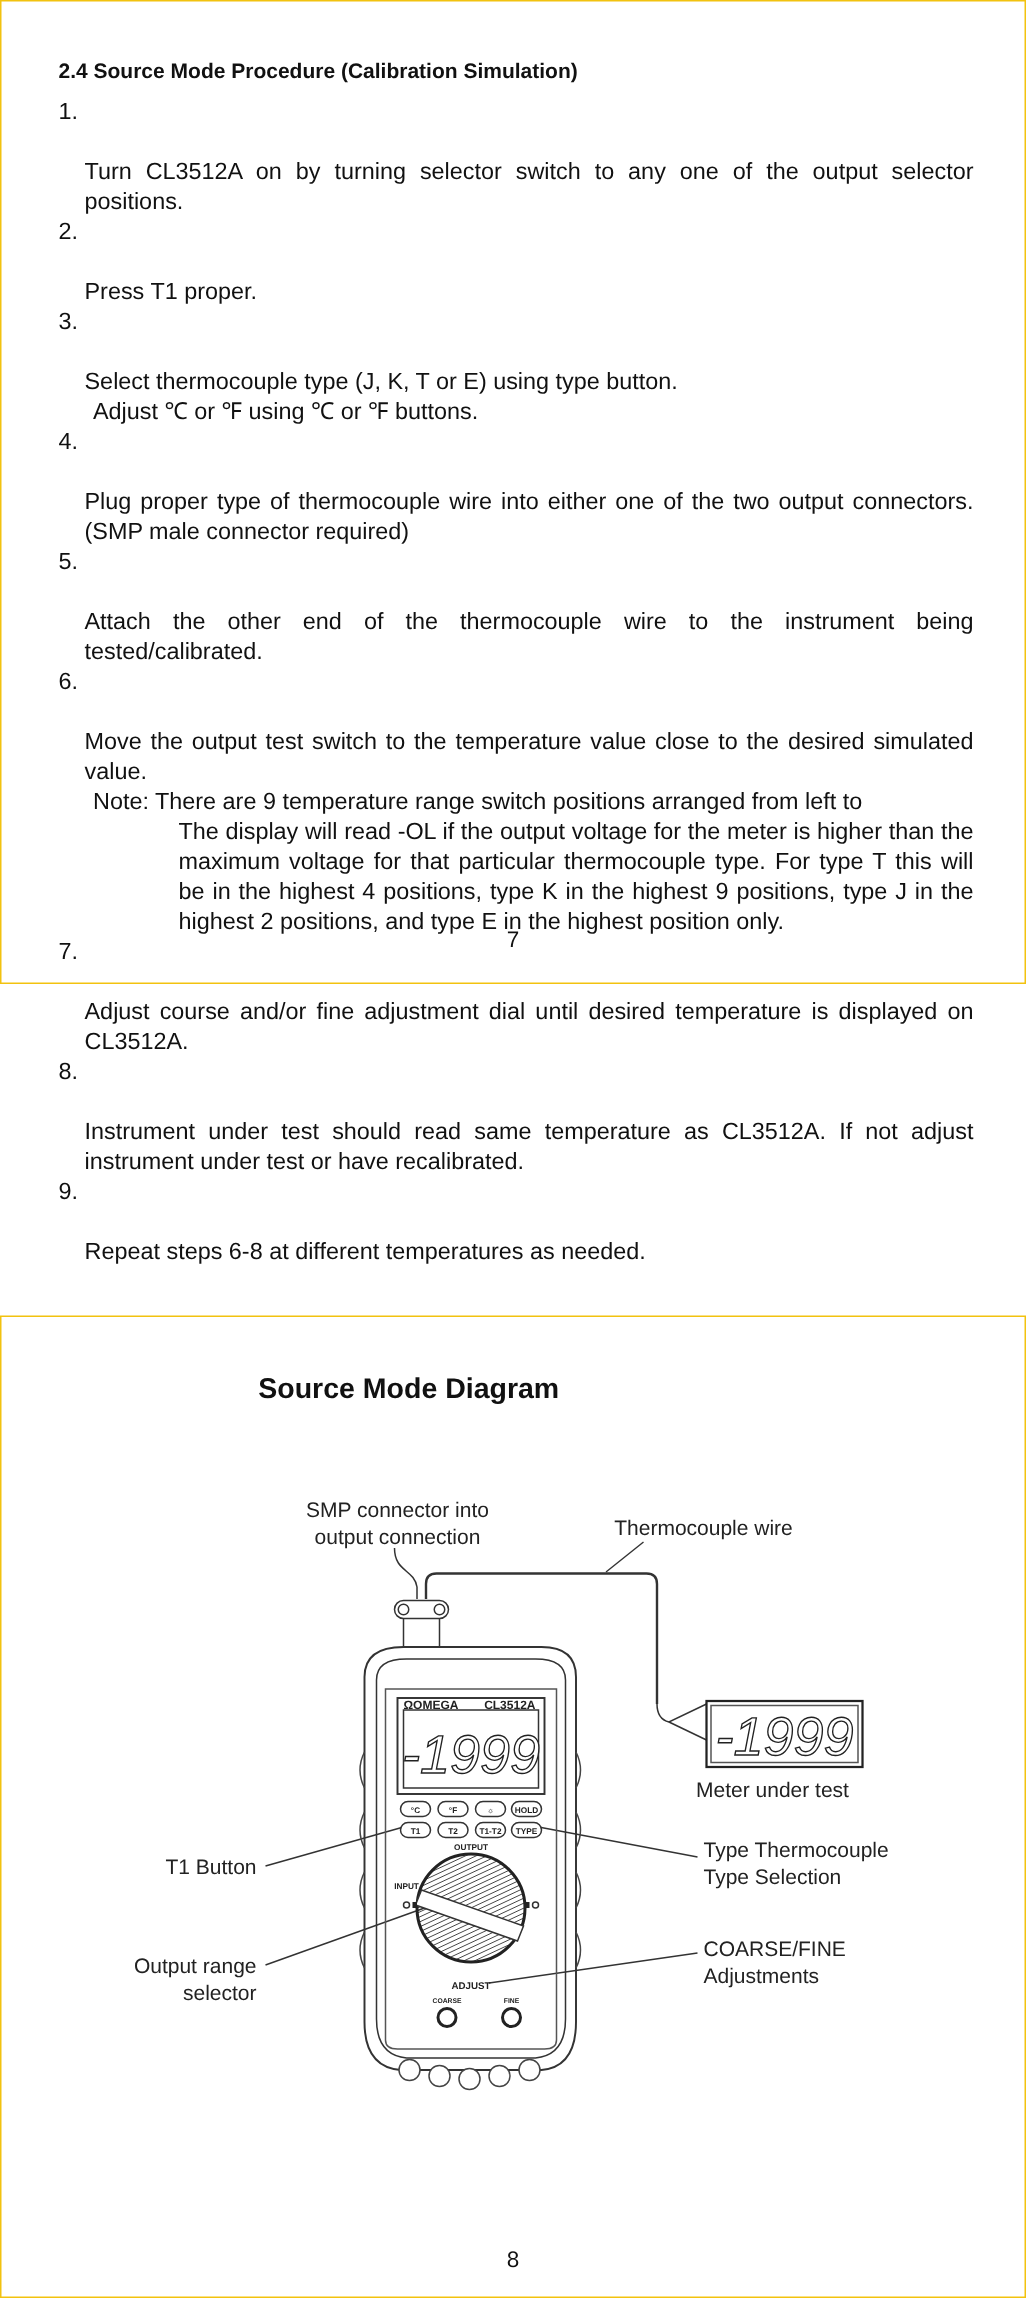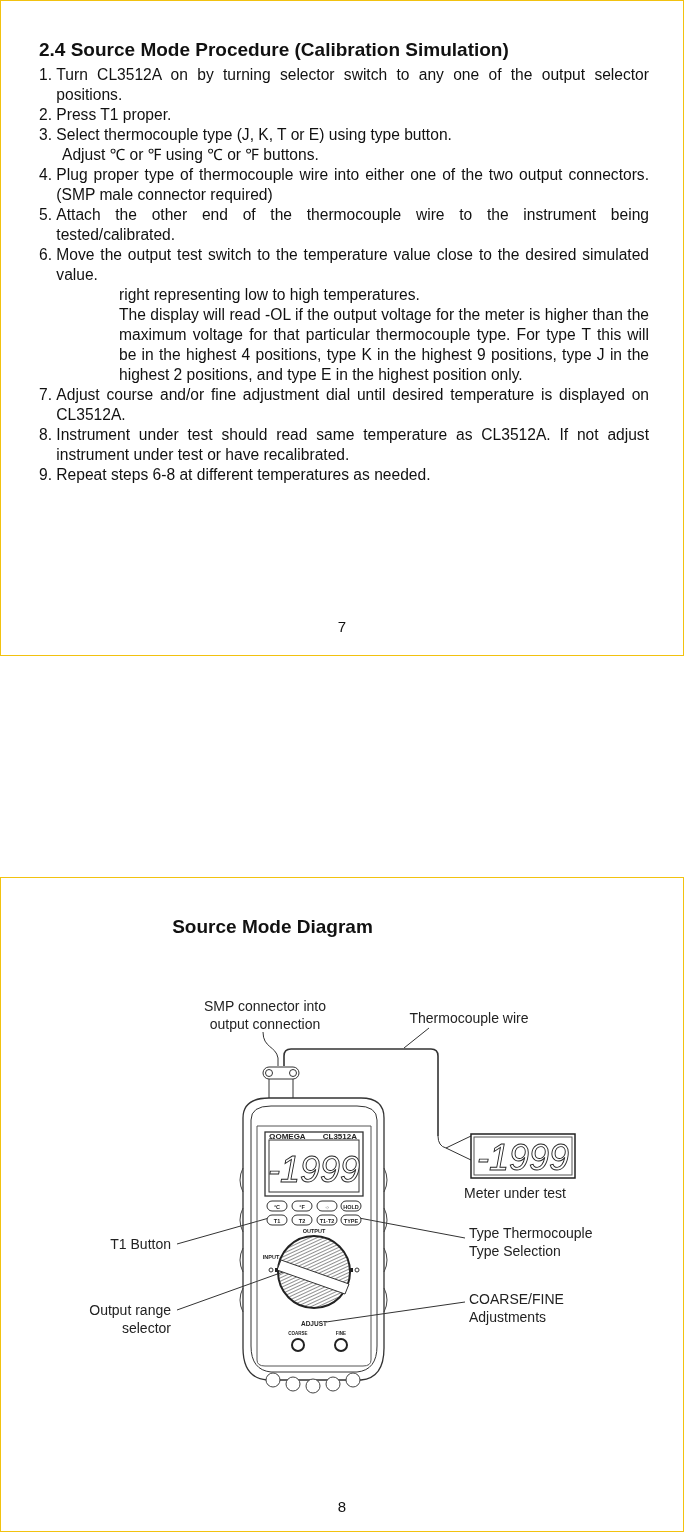--- a/index.html
+++ b/index.html
@@ -1,24 +1,24 @@
 <!DOCTYPE html>
 <html><head>
 <meta charset="utf-8">
 <style>
   html, body { margin:0; padding:0; background:#ffffff; }
   body { width:686px; height:1532px; position:relative; font-family:"Liberation Sans", sans-serif; color:#111; overflow:hidden; }
   .page { position:absolute; left:0; width:684px; border:1px solid #f2c20f; box-sizing:border-box; background:#fff; }
   #page1 { top:0; height:656px; }
   #page2 { top:877px; height:655px; }
-  .title { position:absolute; left:38px; top:38px; font-weight:bold; font-size:19px; letter-spacing:0px; }
+  .title { position:absolute; left:38px; top:38px; font-weight:bold; font-size:14px; letter-spacing:0px; }
   .list { position:absolute; left:38px; top:64px; width:610px; font-size:15.6px; line-height:20px; }
   .item { display:flex; text-align:justify; }
   .item .num { flex:0 0 auto; white-space:pre; }
-  .item .body { flex:1; }
+  .item .body { flex:1;margin-top:40px; }
   .hang { padding-left:23px; }
   .note-rest { padding-left:57px; text-align:justify; }
   .justify-all { text-align:justify; text-align-last:left; }
   .pageno { position:absolute; left:0; width:100%; text-align:center; font-size:15px; }
   .diag-title { position:absolute; left:0; width:543px; top:38px; text-align:center; font-weight:bold; font-size:19px; }
   svg text { font-family:"Liberation Sans", sans-serif; }
 </style>
 </head>
 <body>
 
@@ -43,21 +43,23 @@
         <span class="body">Plug proper type of thermocouple wire into either one of the two output connectors. (SMP male connector required)</span>
       </div>
     <div class="item justify-all">
         <span class="num">5. </span>
         <span class="body">Attach the other end of the thermocouple wire to the instrument being tested/calibrated.</span>
       </div>
     <div class="item justify-all">
         <span class="num">6. </span>
         <span class="body">Move the output test switch to the temperature value close to the desired simulated value.</span>
       </div>
-    <div class="note-rest" style="padding-left:80px">right representing low to high temperatures.</div>
+    <div class="hang">
+      <span>Note: </span><span>There are 9 temperature range switch positions arranged from left to</span>
+    </div>
     <div class="note-rest justify-all" style="padding-left:80px">The display will read -OL if the output voltage for the meter is higher than the maximum voltage for that particular thermocouple type. For type T this will be in the highest 4 positions, type K in the highest 9 positions, type J in the highest 2 positions, and type E in the highest position only.</div>
     <div class="item justify-all">
         <span class="num">7. </span>
         <span class="body">Adjust course and/or fine adjustment dial until desired temperature is displayed on CL3512A.</span>
       </div>
     <div class="item justify-all">
         <span class="num">8. </span>
         <span class="body">Instrument under test should read same temperature as CL3512A. If not adjust instrument under test or have recalibrated.</span>
       </div>
     <div class="item">

